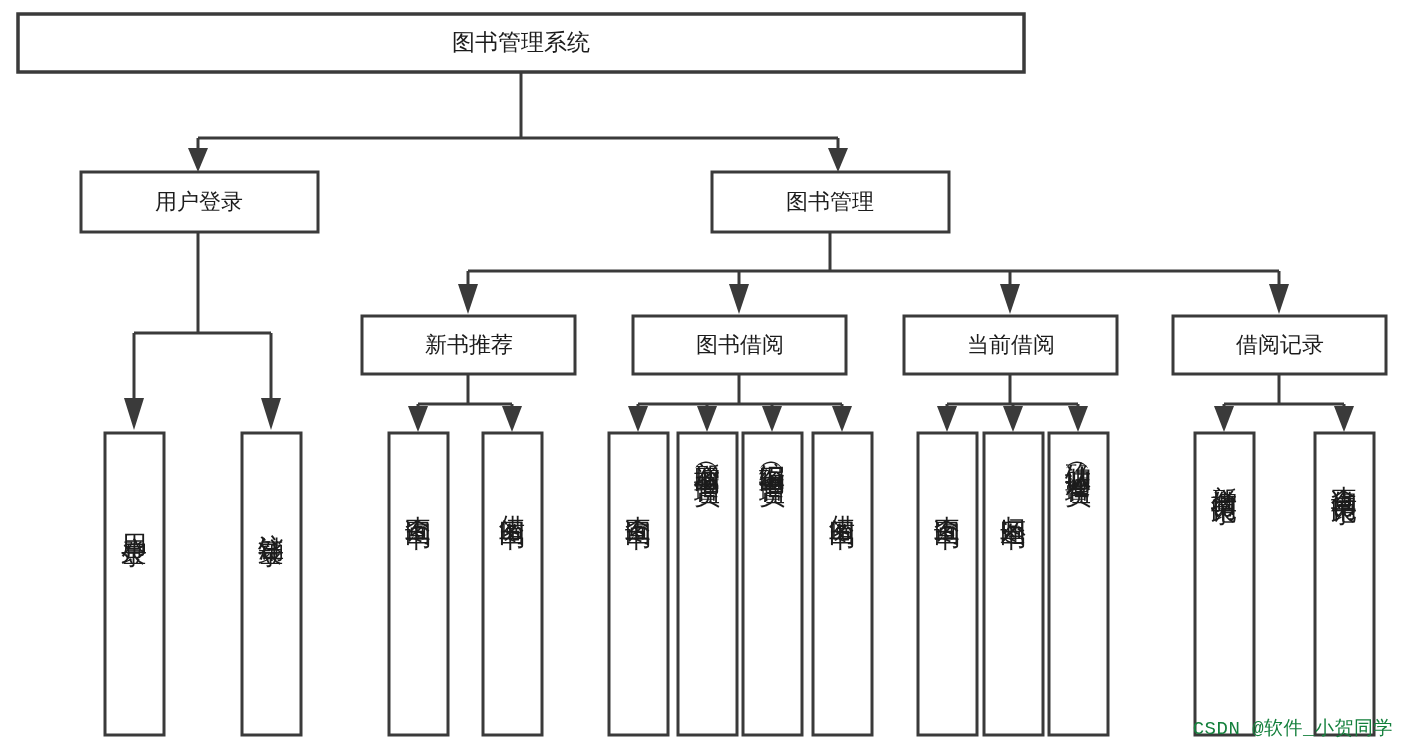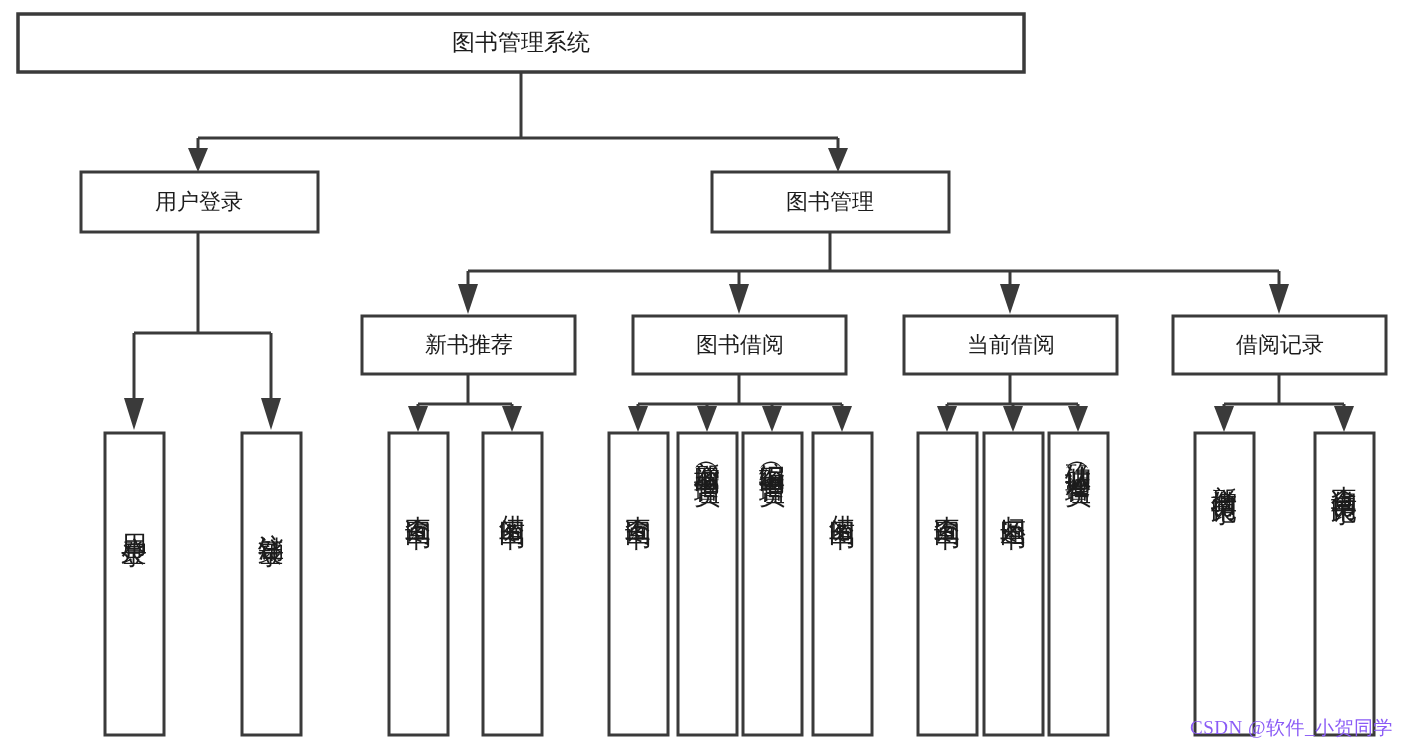--- a/index.html
+++ b/index.html
@@ -69,23 +69,23 @@
     font-size: 26px;
     line-height: 1;
     color: #1c1c1c;
     letter-spacing: 3px;
     white-space: nowrap;
   }
   .watermark {
     position: absolute;
     right: 12px;
     bottom: 6px;
-    font-family: Liberation Serif, serif;
+    font-family: Liberation Mono, monospace;
     font-size: 19px;
-    color: #8b5cf6;
+    color: #15803d;
     letter-spacing: 0.5px;
     user-select: none;
   }
 </style>
 </head>
 <body>
 
 <div id="diagram-root">
 
   <svg class="flow" viewBox="0 0 1405 747" xmlns="http://www.w3.org/2000/svg">

